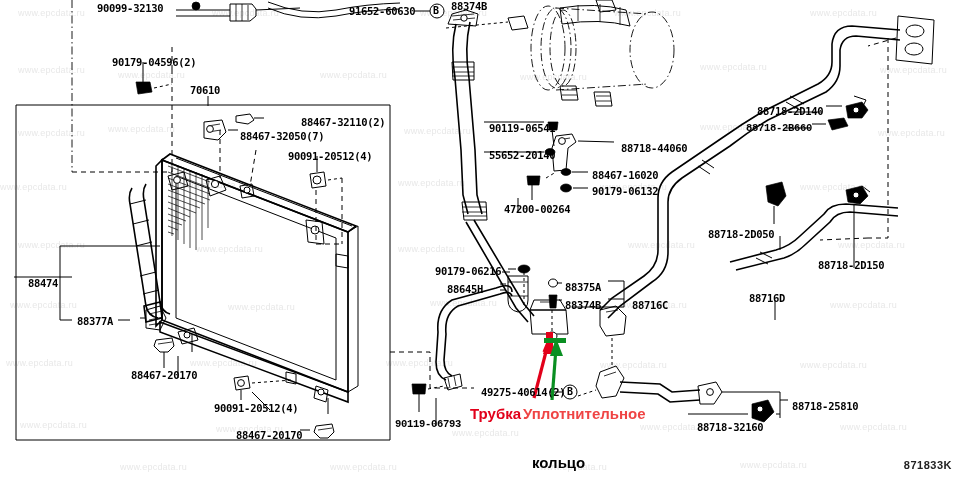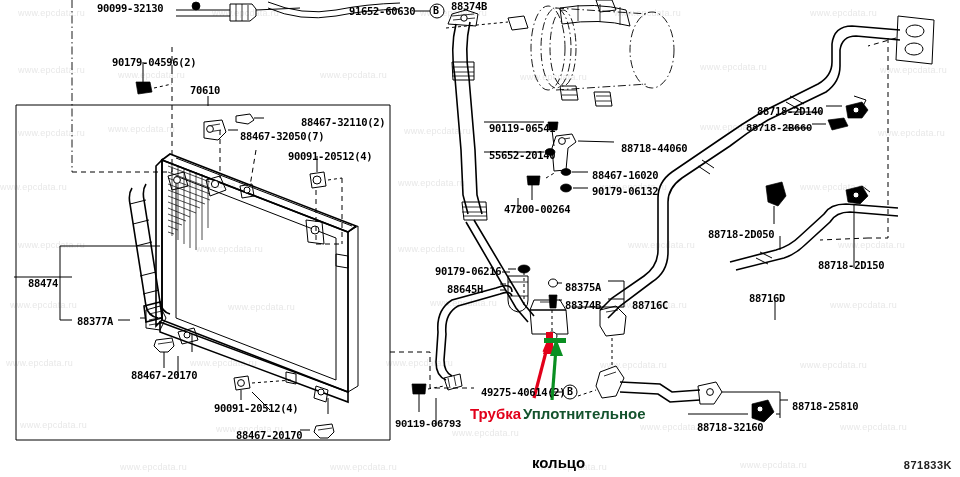--- a/index.html
+++ b/index.html
@@ -433,21 +433,21 @@
       <div class="lbl" style="left: 565px; top: 299px;">88374B</div>
       <div class="lbl" style="left: 632px; top: 299px;">88716C</div>
       <div class="lbl" style="left: 749px; top: 292px;">88716D</div>
       <div class="lbl" style="left: 481px; top: 386px;">49275-40614(2)</div>
       <div class="lbl" style="left: 792px; top: 400px;">88718-25810</div>
       <div class="lbl" style="left: 697px; top: 421px;">88718-32160</div>
     </div>
 
   <div id="ann-layer">
       <div class="ann" style="left: 470px; top: 405px; color: rgb(226, 0, 26);">Трубка</div>
-      <div class="ann" style="left: 523px; top: 405px; color: #14532d;">Уплотнительное</div>
+      <div class="ann" style="left: 523px; top: 405px; color: #ef4444;">Уплотнительное</div>
       <div class="ann" style="left: 532px; top: 429px; color: #000000; margin-top: 25px;">кольцо</div>
     </div>
 
   <div id="callout-layer">
       <div class="lbl" style="left: 433px; top: 5px; font-size: 10px;">B</div>
       <div class="lbl" style="left: 567px; top: 386px; font-size: 10px;">B</div>
     </div>
 
   <div class="dwg">871833K</div>
 

